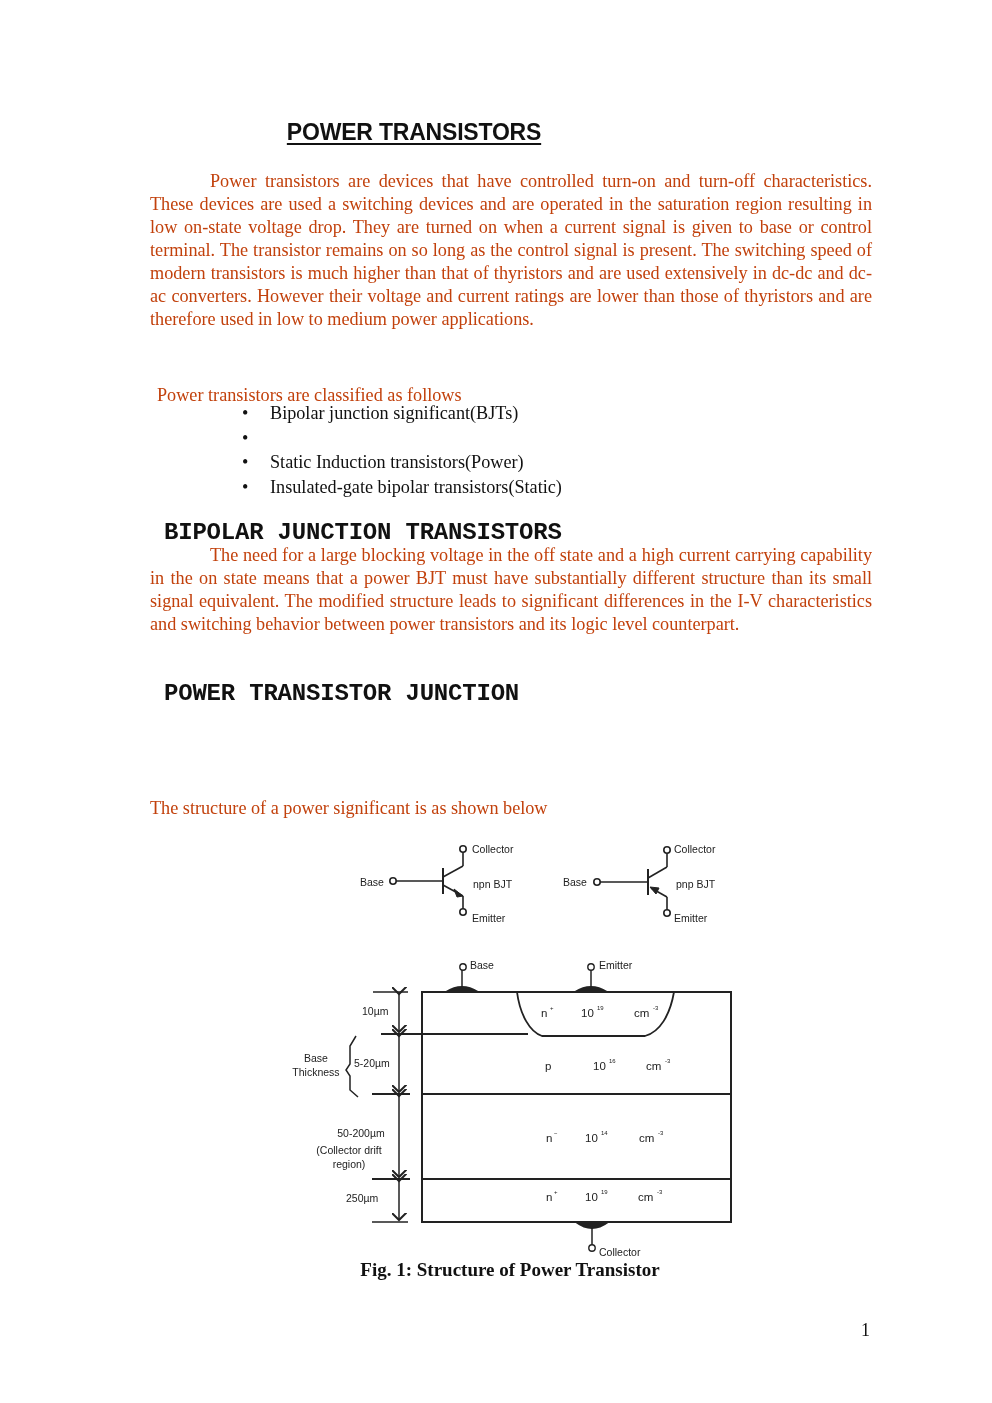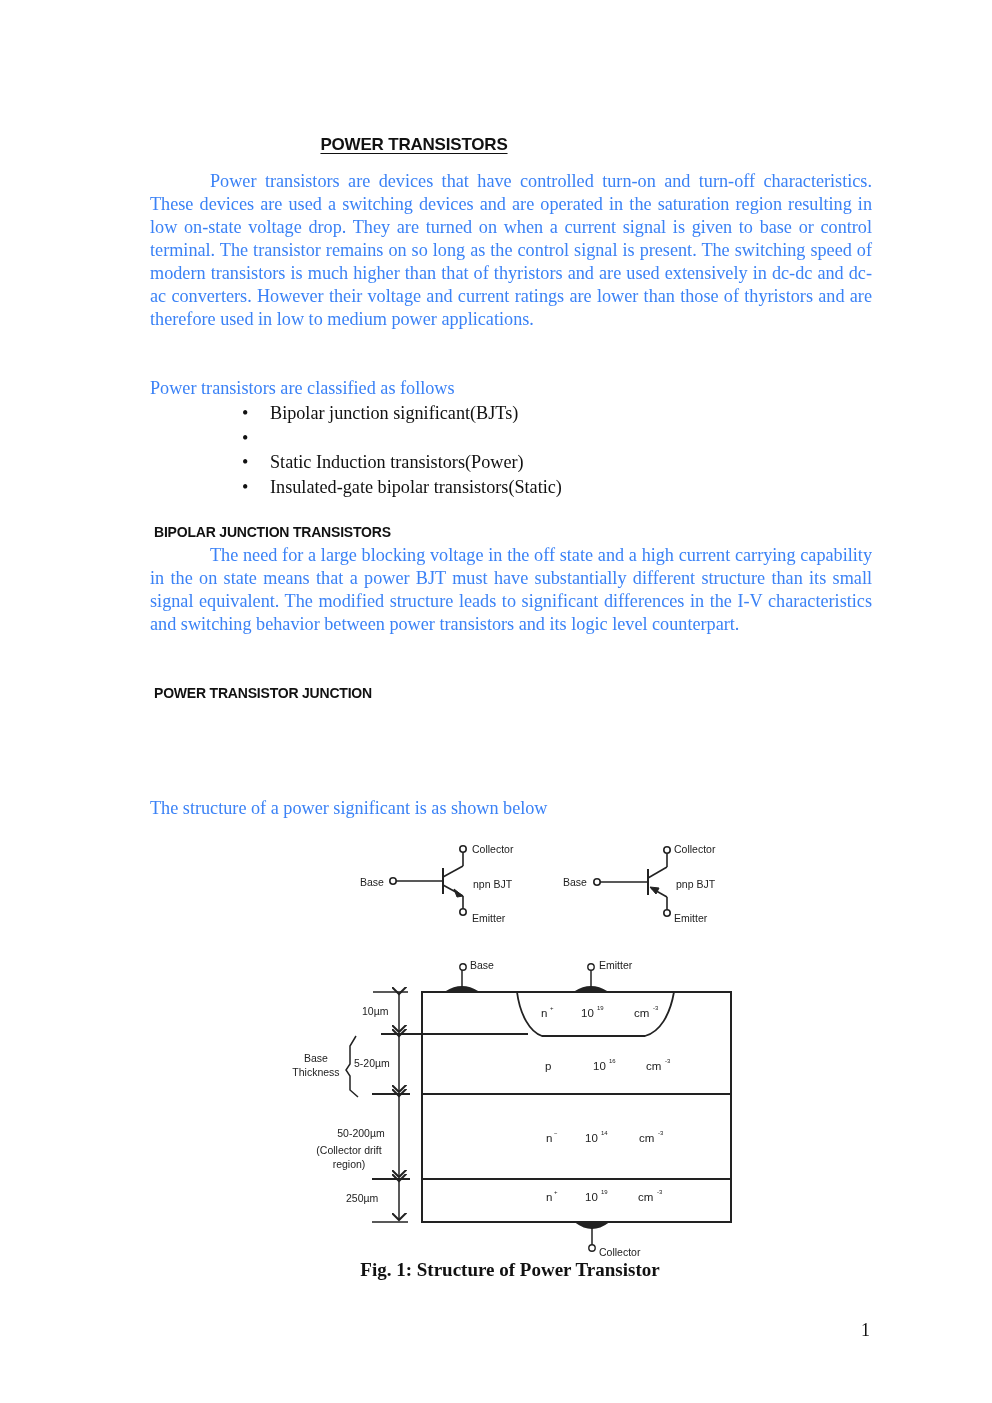--- a/index.html
+++ b/index.html
@@ -1,31 +1,31 @@
 <!DOCTYPE html>
 <html><head>
 <meta charset="utf-8">
 <style>
   html, body { margin: 0; padding: 0; background: #ffffff; }
   body { width: 992px; height: 1403px; position: relative; overflow: hidden; color: #111; }
   .page { position: absolute; left: 0; top: 0; width: 992px; height: 1403px; }
   .title {
     position: absolute; left: 0; width: 828px; top: 119px; text-align: center;
-    font-family: "Liberation Sans", sans-serif; font-weight: bold; font-size: 17px;
-    text-decoration: underline; text-underline-offset: 3px; letter-spacing: -0.2px; margin-top: 16px;
+    font-family: "Liberation Sans", sans-serif; font-weight: bold; font-size: 23px;
+    text-decoration: underline; text-underline-offset: 3px; letter-spacing: -0.2px;
   }
   .txt {
     position: absolute; left: 150px; width: 722px;
     font-family: "Liberation Serif", serif; font-size: 18.2px; line-height: 23px;
-    text-align: justify; color: #3b82f6;
+    text-align: justify; color: #c2410c;
   }
   .indent { text-indent: 60px; }
   .heading {
-    position: absolute; left: 154px; font-family: Liberation Sans, sans-serif;
-    font-weight: bold; font-size: 14px; line-height: 23px; letter-spacing: -0.2px;
+    position: absolute; left: 164px; font-family: Liberation Mono, monospace;
+    font-weight: bold; font-size: 24px; line-height: 23px; letter-spacing: -0.2px;
   }
   ul.bullets { position: absolute; left: 150px; top: 402px; margin: 0; padding: 0; list-style: none;
     font-family: "Liberation Serif", serif; font-size: 18.2px; }
   ul.bullets li { position: relative; height: 24.7px; line-height: 23px; padding-left: 120px; }
   ul.bullets li .dot { position: absolute; left: 92px; top: 0; }
   .fig { position: absolute; left: 0; top: 0; }
   .fig text { font-family: "Liberation Sans", sans-serif; fill: #222; }
   .caption {
     position: absolute; left: 0; width: 1020px; top: 1259px; text-align: center;
     font-family: "Liberation Serif", serif; font-weight: bold; font-size: 19px;
@@ -34,21 +34,21 @@
 </style>
 </head>
 <body>
 
 <div class="page">
 
   <div class="title">POWER TRANSISTORS</div>
 
   <p class="txt indent" style="top:170px; margin:0;">Power transistors are devices that have controlled turn-on and turn-off characteristics. These devices are used a switching devices and are operated in the saturation region resulting in low on-state voltage drop.  They are turned on when a current signal is given to base or control terminal.  The transistor remains on so long as the control signal is present.  The switching speed of modern transistors is much higher than that of thyristors and are used extensively in dc-dc and dc-ac converters.  However their voltage and current ratings are lower than those of thyristors and are therefore used in low to medium power applications.</p>
 
-  <p class="txt" style="top:377px; margin:0;">Power transistors are classified as follows</p>
+  <p class="txt" style="top:377px; margin:7px;">Power transistors are classified as follows</p>
 
   <ul class="bullets">
     <li><span class="dot">•</span><span>Bipolar junction significant(BJTs)</span></li>
     <li><span class="dot">•</span></li>
     <li><span class="dot">•</span><span>Static Induction transistors(Power)</span></li>
     <li><span class="dot">•</span><span>Insulated-gate bipolar transistors(Static)</span></li>
   </ul>
 
   <div class="heading" style="top:521px;">BIPOLAR JUNCTION TRANSISTORS</div>
   <p class="txt indent" style="top:544px; margin:0;">The need for a large blocking voltage in the off state and a high current carrying capability in the on state means that a power BJT must have substantially different structure than its small signal equivalent. The modified structure leads to significant differences in the I-V characteristics and switching behavior between power transistors and its logic level counterpart.</p>

